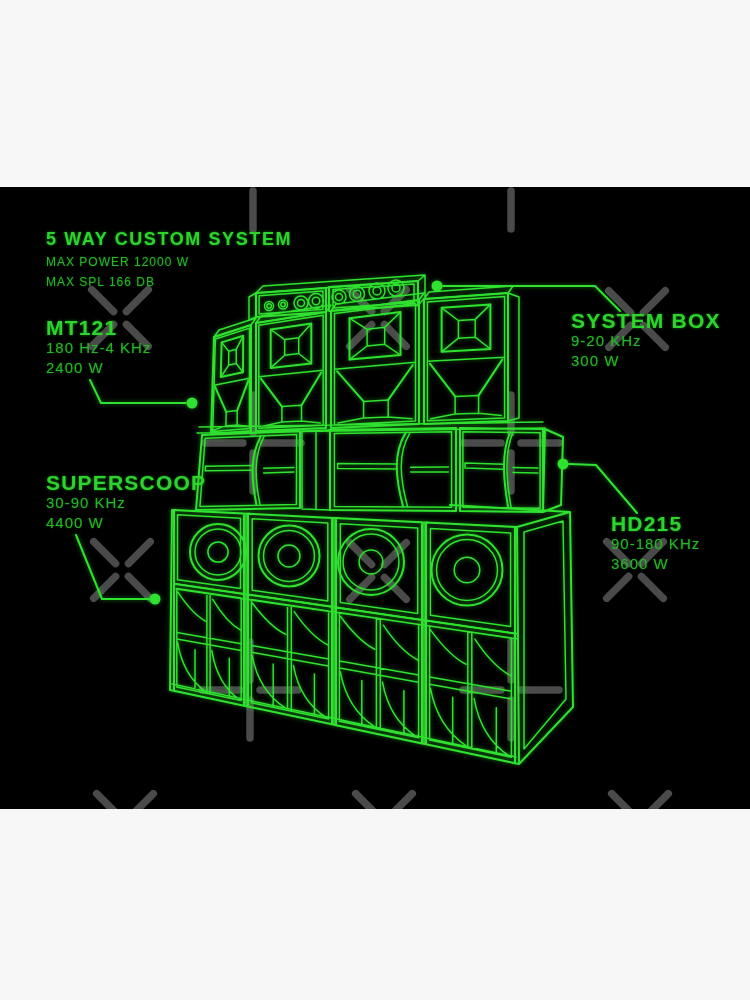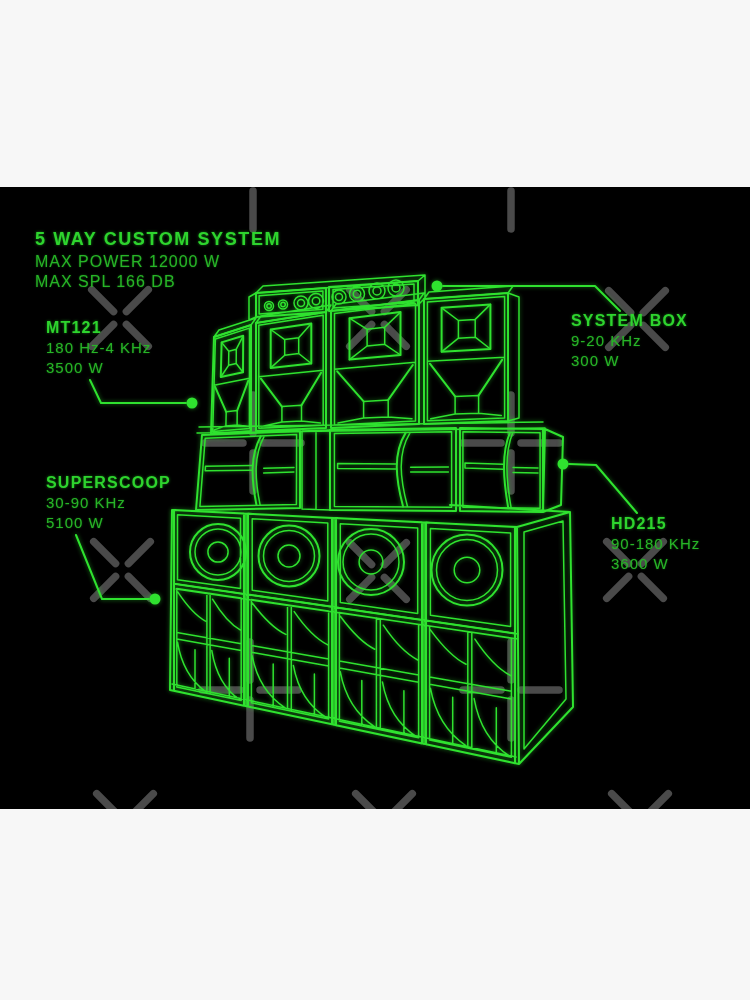--- a/index.html
+++ b/index.html
@@ -2,26 +2,26 @@
 <html><head>
 <meta charset="utf-8">
 <style>
   html,body{margin:0;padding:0;background:#e8e8e8;}
   .canvas{position:relative;width:750px;height:1000px;background:#f7f7f7;overflow:hidden;
           font-family:"Liberation Sans", sans-serif;}
   .art-band{position:absolute;left:0;top:187px;width:750px;height:622px;background:#000;overflow:hidden;}
   .layer{position:absolute;left:0;top:0;}
   .art-svg{filter:drop-shadow(0 0 2px rgba(46,226,46,.55));}
   .callout{position:absolute;white-space:nowrap;}
-  .c-name{font-weight:bold;font-size:16px;line-height:21px;letter-spacing:1.2px;color:#2ed42e;
+  .c-name{font-weight:bold;font-size:21px;line-height:21px;letter-spacing:1.2px;color:#2ed42e;
           text-shadow:0 0 3px rgba(40,220,40,.55);}
   .c-spec{font-size:15px;line-height:19.5px;letter-spacing:1px;color:#27b427;
           text-shadow:0 0 2px rgba(40,200,40,.45);}
   .title-block .c-name{font-size:18px;line-height:25px;letter-spacing:1.6px;}
-  .title-block .c-spec{font-size:16px;line-height:20px;}
+  .title-block .c-spec{font-size:12px;line-height:20px;}
 </style>
 </head>
 <body>
 
 <div class="canvas">
   <div class="art-band">
 
     <svg class="layer" width="750" height="622" viewBox="0 187 750 622" id="wm-svg">
         <g stroke="#4a4a4a" stroke-width="7.5" stroke-linecap="round" fill="none">
           <path d="M91.7,289.7L113.6,311.6M126.4,324.4L148.3,346.3M148.3,289.7L126.4,311.6M113.6,324.4L91.7,346.3M349.7,289.7L371.6,311.6M384.4,324.4L406.3,346.3M406.3,289.7L384.4,311.6M371.6,324.4L349.7,346.3M608.7,290.7L630.6,312.6M643.4,325.4L665.3,347.3M665.3,290.7L643.4,312.6M630.6,325.4L608.7,347.3M93.7,541.7L115.6,563.6M128.4,576.4L150.3,598.3M150.3,541.7L128.4,563.6M115.6,576.4L93.7,598.3M349.7,542.7L371.6,564.6M384.4,577.4L406.3,599.3M406.3,542.7L384.4,564.6M371.6,577.4L349.7,599.3M606.7,541.7L628.6,563.6M641.4,576.4L663.3,598.3M663.3,541.7L641.4,563.6M628.6,576.4L606.7,598.3M96.7,793.7L118.6,815.6M131.4,828.4L153.3,850.3M153.3,793.7L131.4,815.6M118.6,828.4L96.7,850.3M355.7,793.7L377.6,815.6M390.4,828.4L412.3,850.3M412.3,793.7L390.4,815.6M377.6,828.4L355.7,850.3M611.7,793.7L633.6,815.6M646.4,828.4L668.3,850.3M668.3,793.7L646.4,815.6M633.6,828.4L611.7,850.3M205,181L243,181M263,181L301,181M253,133L253,171M253,191L253,229M463,181L501,181M521,181L559,181M511,133L511,171M511,191L511,229M205,443L243,443M263,443L301,443M253,395L253,433M253,453L253,491M463,443L501,443M521,443L559,443M511,395L511,433M511,453L511,491M202,690L240,690M260,690L298,690M250,642L250,680M250,700L250,738M463,690L501,690M521,690L559,690M511,642L511,680M511,700L511,738"></path>
@@ -32,42 +32,42 @@
         <g stroke="#2fe22f" fill="none" stroke-linejoin="round" stroke-linecap="round">
           <path d="M214.0,337.0L251.0,325.0L251.0,431.0L211.0,434.0ZM221.6,342.4L243.2,335.8L243.0,372.3L220.8,377.0ZM215.1,386.9L226.2,411.8M248.3,380.6L237.2,410.5M256.0,323.0L326.0,312.0L326.0,428.0L256.0,431.0ZM270.7,329.5L311.3,323.5L311.3,363.5L270.7,367.9ZM260.9,378.7L281.9,406.6M321.1,372.8L301.5,405.3M331.0,311.0L419.0,300.0L419.0,424.0L331.0,428.0ZM349.5,318.2L400.5,312.1L400.5,355.0L349.5,359.6ZM337.2,371.3L363.6,401.4M412.8,365.0L388.2,399.9M424.0,299.0L508.0,293.0L508.0,421.0L424.0,424.0ZM441.6,307.8L490.4,304.4L490.4,349.0L441.6,351.8ZM429.9,363.7L455.1,396.4M502.1,359.9L478.6,395.4M256.0,293.0L326.0,288.0L326.0,312.0L256.0,317.0ZM329.0,287.0L418.0,281.0L418.0,305.0L329.0,311.0ZM202.0,435.0L300.0,431.0L300.0,508.0L196.0,510.0ZM260.68,436.41C250.1,455.8 251.232,478.544 256.44599999999997,505.032M330.0,430.0L456.0,428.0L456.0,511.0L330.0,510.0ZM405.6,432.89C393,453.45 395.52,477.89599999999996 403.08,506.493M460.0,428.0L543.0,429.0L543.0,512.0L460.0,511.0ZM509.8,432.75C501.5,453.4 503.16,478.32 508.14,507.42999999999995M545.0,429.0L563.0,437.0L561.0,505.0L543.0,512.0ZM450.0,505.0L570.0,512.0L517.0,527.0M172.0,510.0L517.0,527.0M170.0,690.0L519.0,764.0M517.0,527.0L570.0,512.0L573.0,707.0L519.0,764.0ZM174.0,510.1L244.0,513.5L244.0,593.9L174.0,583.7ZM246.0,552.0A28,28 0 1 1 190.0,552.0A28,28 0 1 1 246.0,552.0M174.0,583.7L244.0,593.9L244.0,705.7L174.0,690.8ZM248.0,513.7L332.0,517.9L332.0,606.8L248.0,594.5ZM319.5,556.0A30.5,30.5 0 1 1 258.5,556.0A30.5,30.5 0 1 1 319.5,556.0M248.0,594.5L332.0,606.8L332.0,724.3L248.0,706.5ZM336.0,518.1L422.0,522.3L422.0,620.0L336.0,607.4ZM404.0,562.0A33,33 0 1 1 338.0,562.0A33,33 0 1 1 404.0,562.0M336.0,607.4L422.0,620.0L422.0,743.4L336.0,725.2ZM426.0,522.5L515.0,526.9L515.0,633.6L426.0,620.5ZM502.5,570.0A35.5,35.5 0 1 1 431.5,570.0A35.5,35.5 0 1 1 502.5,570.0M426.0,620.5L515.0,633.6L515.0,763.2L426.0,744.3ZM172.0,510.0L170.0,690.0M517.0,527.0L519.0,764.0M90.0,380.0L101.0,403.0L186.0,403.0M443.0,286.0L595.0,286.0L620.0,311.0M76.0,535.0L102.0,599.0L149.0,599.0M569.0,464.0L596.0,465.0L637.0,513.0" stroke-width="2"></path>
           <path d="M214.0,337.0L219.0,330.0L256.0,318.0L251.0,325.0ZM215.4,339.0L249.5,328.1L249.4,428.5L212.7,431.4ZM228.8,351.2L236.3,349.2L236.2,363.5L228.6,365.3ZM221.6,342.4L228.8,351.2M243.2,335.8L236.3,349.2M243.0,372.3L236.2,363.5M220.8,377.0L228.6,365.3M214.0,385.2L249.5,378.3M226.2,411.8L237.2,410.5L237.1,424.9L225.9,425.9ZM225.9,425.9L214.3,429.9M237.1,424.9L247.8,426.5M256.0,323.0L261.0,316.0L331.0,305.0L326.0,312.0ZM258.8,325.3L323.2,315.3L323.2,425.2L258.8,428.2ZM284.7,339.6L298.7,337.7L298.7,353.5L284.7,355.2ZM270.7,329.5L284.7,339.6M311.3,323.5L298.7,337.7M311.3,363.5L298.7,353.5M270.7,367.9L284.7,355.2M258.8,376.7L323.2,370.3M281.9,406.6L301.5,405.3L301.5,421.1L281.9,422.1ZM281.9,422.1L261.6,426.4M301.5,421.1L320.4,423.0M331.0,311.0L336.0,304.0L424.0,293.0L419.0,300.0ZM334.5,313.5L415.5,303.5L415.5,421.1L334.5,424.9ZM367.1,329.3L384.7,327.3L384.7,344.3L367.1,346.0ZM349.5,318.2L367.1,329.3M400.5,312.1L384.7,327.3M400.5,355.0L384.7,344.3M349.5,359.6L367.1,346.0M334.5,369.2L415.5,362.3M363.6,401.4L388.2,399.9L388.2,416.9L363.6,418.1ZM363.6,418.1L338.0,423.0M388.2,416.9L412.0,418.8M424.0,299.0L429.0,292.0L513.0,286.0L508.0,293.0ZM427.4,301.9L504.6,296.4L504.6,417.9L427.4,420.8ZM458.4,320.5L475.2,319.4L475.2,337.2L458.4,338.2ZM441.6,307.8L458.4,320.5M490.4,304.4L475.2,319.4M490.4,349.0L475.2,337.2M441.6,351.8L458.4,338.2M427.4,361.3L504.6,357.2M455.1,396.4L478.6,395.4L478.6,413.2L455.1,414.1ZM455.1,414.1L430.7,418.8M478.6,413.2L501.3,415.5M508.0,293.0L519.0,297.0L519.0,418.0L508.0,421.0ZM249.0,297.0L256.0,293.0L256.0,317.0L249.0,320.0ZM256.0,293.0L263.0,286.0L425.0,275.0L418.0,281.0ZM418.0,281.0L425.0,275.0L425.0,298.0L418.0,305.0ZM259.1,295.7L322.9,291.1L322.9,309.3L259.1,313.9ZM273.5,306.0A4.5,4.5 0 1 1 264.5,306.0A4.5,4.5 0 1 1 273.5,306.0M271.3,306.0A2.25,2.25 0 1 1 266.8,306.0A2.25,2.25 0 1 1 271.3,306.0M287.5,304.5A4.5,4.5 0 1 1 278.5,304.5A4.5,4.5 0 1 1 287.5,304.5M285.3,304.5A2.25,2.25 0 1 1 280.8,304.5A2.25,2.25 0 1 1 285.3,304.5M308.0,303.0A7,7 0 1 1 294.0,303.0A7,7 0 1 1 308.0,303.0M304.5,303.0A3.5,3.5 0 1 1 297.5,303.0A3.5,3.5 0 1 1 304.5,303.0M323.5,301.0A7.5,7.5 0 1 1 308.5,301.0A7.5,7.5 0 1 1 323.5,301.0M319.8,301.0A3.75,3.75 0 1 1 312.3,301.0A3.75,3.75 0 1 1 319.8,301.0M333.0,289.6L414.0,284.1L414.0,302.4L333.0,307.9ZM346.0,297.0A7,7 0 1 1 332.0,297.0A7,7 0 1 1 346.0,297.0M342.5,297.0A3.5,3.5 0 1 1 335.5,297.0A3.5,3.5 0 1 1 342.5,297.0M364.5,294.0A7.5,7.5 0 1 1 349.5,294.0A7.5,7.5 0 1 1 364.5,294.0M360.8,294.0A3.75,3.75 0 1 1 353.3,294.0A3.75,3.75 0 1 1 360.8,294.0M385.0,291.0A8,8 0 1 1 369.0,291.0A8,8 0 1 1 385.0,291.0M381.0,291.0A4,4 0 1 1 373.0,291.0A4,4 0 1 1 381.0,291.0M404.0,288.0A8,8 0 1 1 388.0,288.0A8,8 0 1 1 404.0,288.0M400.0,288.0A4,4 0 1 1 392.0,288.0A4,4 0 1 1 400.0,288.0M197.0,433.0L545.0,428.0M199.0,427.0L543.0,422.0M205.2,438.2L296.6,434.6L296.4,504.6L199.9,506.6ZM264.1205,436.27349999999996C253.593,455.68100000000004 254.78799999999998,478.44599999999997 260.0755,504.95849999999996M205.5,466.3L251.7,465.6M205.2,470.8L251.5,470.2M205.5,466.3L205.2,470.8M263.7,468.3L294.0,467.4M263.6,472.9L293.9,472.0M302.0,431.0L330.0,430.0L330.0,510.0L302.0,509.0ZM316.0,430.5L316.0,509.5M334.4,433.5L451.6,431.8L451.6,507.2L334.4,506.4ZM410.01,432.82525000000004C397.41,453.4115 399.93,477.889 407.49,506.52275M337.6,463.6L395.5,464.0M337.6,468.4L395.5,468.9M337.6,463.6L337.6,468.4M410.6,467.2L448.4,467.0M410.6,472.1L448.4,472.0M462.9,431.8L540.1,432.7L540.1,508.2L462.9,507.3ZM512.705,432.78499999999997C504.405,453.435 506.065,478.355 511.045,507.46500000000003M465.0,462.9L503.2,464.2M465.0,467.9L503.2,469.2M465.0,462.9L465.0,467.9M513.1,467.6L538.0,467.9M513.1,472.6L538.0,472.9M176.0,584.0L518.0,634.0M176.0,589.0L518.0,639.0M172.0,684.0L516.0,757.0M524.0,532.0L563.0,521.0L566.0,699.0L524.0,749.0ZM177.5,514.7L240.5,518.2L240.5,588.6L177.5,579.8ZM241.0,552.0A23,23 0 1 1 195.0,552.0A23,23 0 1 1 241.0,552.0M228.1,552.0A10.08,10.08 0 1 1 207.9,552.0A10.08,10.08 0 1 1 228.1,552.0M176.8,588.4L241.2,598.0L241.2,700.6L176.8,687.1ZM206.9,592.9L206.9,693.5M210.1,593.4L210.1,694.1M176.8,632.4L241.2,643.7M176.8,638.9L241.2,650.4M177.5,591.7Q192.9,614.7 205.5,621.1M212.5,599.2Q226.5,622.4 240.5,630.2M177.5,642.2Q183.1,675.5 205.5,691.5M211.8,650.6Q217.4,684.7 239.8,699.8M195.0,649.7L195.0,689.9M229.3,658.3L229.3,697.0M252.2,518.8L327.8,523.0L327.8,600.9L252.2,590.3ZM314.5,556.0A25.5,25.5 0 1 1 263.5,556.0A25.5,25.5 0 1 1 314.5,556.0M300.0,556.0A10.98,10.98 0 1 1 278.0,556.0A10.98,10.98 0 1 1 300.0,556.0M251.4,599.5L328.6,611.0L328.6,718.9L251.4,702.8ZM287.5,604.9L287.5,710.3M291.3,605.4L291.3,711.1M251.4,645.5L328.6,659.1M251.4,652.3L328.6,666.1M252.2,603.0Q270.7,627.4 285.8,634.4M294.2,611.6Q311.0,636.3 327.8,644.9M252.2,655.8Q258.9,690.8 285.8,708.3M293.4,665.6Q300.1,701.4 327.0,718.0M273.2,664.1L273.2,706.2M314.4,674.1L314.4,714.8M340.3,523.7L417.7,527.9L417.7,613.5L340.3,602.6ZM399.0,562.0A28,28 0 1 1 343.0,562.0A28,28 0 1 1 399.0,562.0M382.9,562.0A11.879999999999999,11.879999999999999 0 1 1 359.1,562.0A11.879999999999999,11.879999999999999 0 1 1 382.9,562.0M339.4,612.6L418.6,624.4L418.6,737.8L339.4,721.2ZM376.4,618.1L376.4,728.9M380.3,618.7L380.3,729.8M339.4,661.0L418.6,674.9M339.4,668.1L418.6,682.3M340.3,616.3Q359.2,641.8 374.7,649.2M383.3,625.2Q400.5,651.0 417.7,660.0M340.3,671.8Q347.2,708.6 374.7,726.8M382.4,681.9Q389.3,719.5 416.8,736.8M361.8,680.5L361.8,724.7M403.9,690.7L403.9,733.5M430.4,528.6L510.6,533.1L510.6,626.5L430.4,615.3ZM497.5,570.0A30.5,30.5 0 1 1 436.5,570.0A30.5,30.5 0 1 1 497.5,570.0M479.8,570.0A12.78,12.78 0 1 1 454.2,570.0A12.78,12.78 0 1 1 479.8,570.0M429.6,626.0L511.4,638.2L511.4,757.2L429.6,740.1ZM467.8,631.7L467.8,748.1M471.8,632.3L471.8,748.9M429.6,676.9L511.4,691.3M429.6,684.3L511.4,699.0M430.4,629.9Q450.0,656.6 466.1,664.3M474.9,639.1Q492.8,666.2 510.6,675.6M430.4,688.2Q437.6,726.8 466.1,745.8M474.1,698.6Q481.2,738.1 509.7,756.2M452.7,697.2L452.7,743.7M496.3,707.8L496.3,752.8M246.0,513.6L246.0,706.1M334.0,518.0L334.0,724.8M424.0,522.4L424.0,743.9" stroke-width="1.5"></path>
           <circle cx="192" cy="403" r="5.5" fill="#2fe22f" stroke="none"></circle>
           <circle cx="437" cy="286" r="5.5" fill="#2fe22f" stroke="none"></circle>
           <circle cx="155" cy="599" r="5.5" fill="#2fe22f" stroke="none"></circle>
           <circle cx="563" cy="464" r="5.5" fill="#2fe22f" stroke="none"></circle>
         </g>
       </svg>
 
-    <div class="callout title-block" style="left:35px;top:40px">
+    <div class="callout title-block" style="left:46px;top:40px">
       <div class="c-name">5 WAY CUSTOM SYSTEM</div>
       <div class="c-spec">MAX POWER 12000 W</div>
       <div class="c-spec">MAX SPL 166 DB</div>
     </div>
 
     <div class="callout" style="left:46px;top:130px">
       <div class="c-name">MT121</div>
       <div class="c-spec">180 Hz-4 KHz</div>
-      <div class="c-spec">3500 W</div>
+      <div class="c-spec">2400 W</div>
     </div>
 
     <div class="callout" style="left:571px;top:123px">
       <div class="c-name">SYSTEM BOX</div>
       <div class="c-spec">9-20 KHz</div>
       <div class="c-spec">300 W</div>
     </div>
 
     <div class="callout" style="left:46px;top:285px">
       <div class="c-name">SUPERSCOOP</div>
       <div class="c-spec">30-90 KHz</div>
-      <div class="c-spec">5100 W</div>
+      <div class="c-spec">4400 W</div>
     </div>
 
     <div class="callout" style="left:611px;top:326px">
       <div class="c-name">HD215</div>
       <div class="c-spec">90-180 KHz</div>
       <div class="c-spec">3600 W</div>
     </div>
   </div>
 </div>
 

